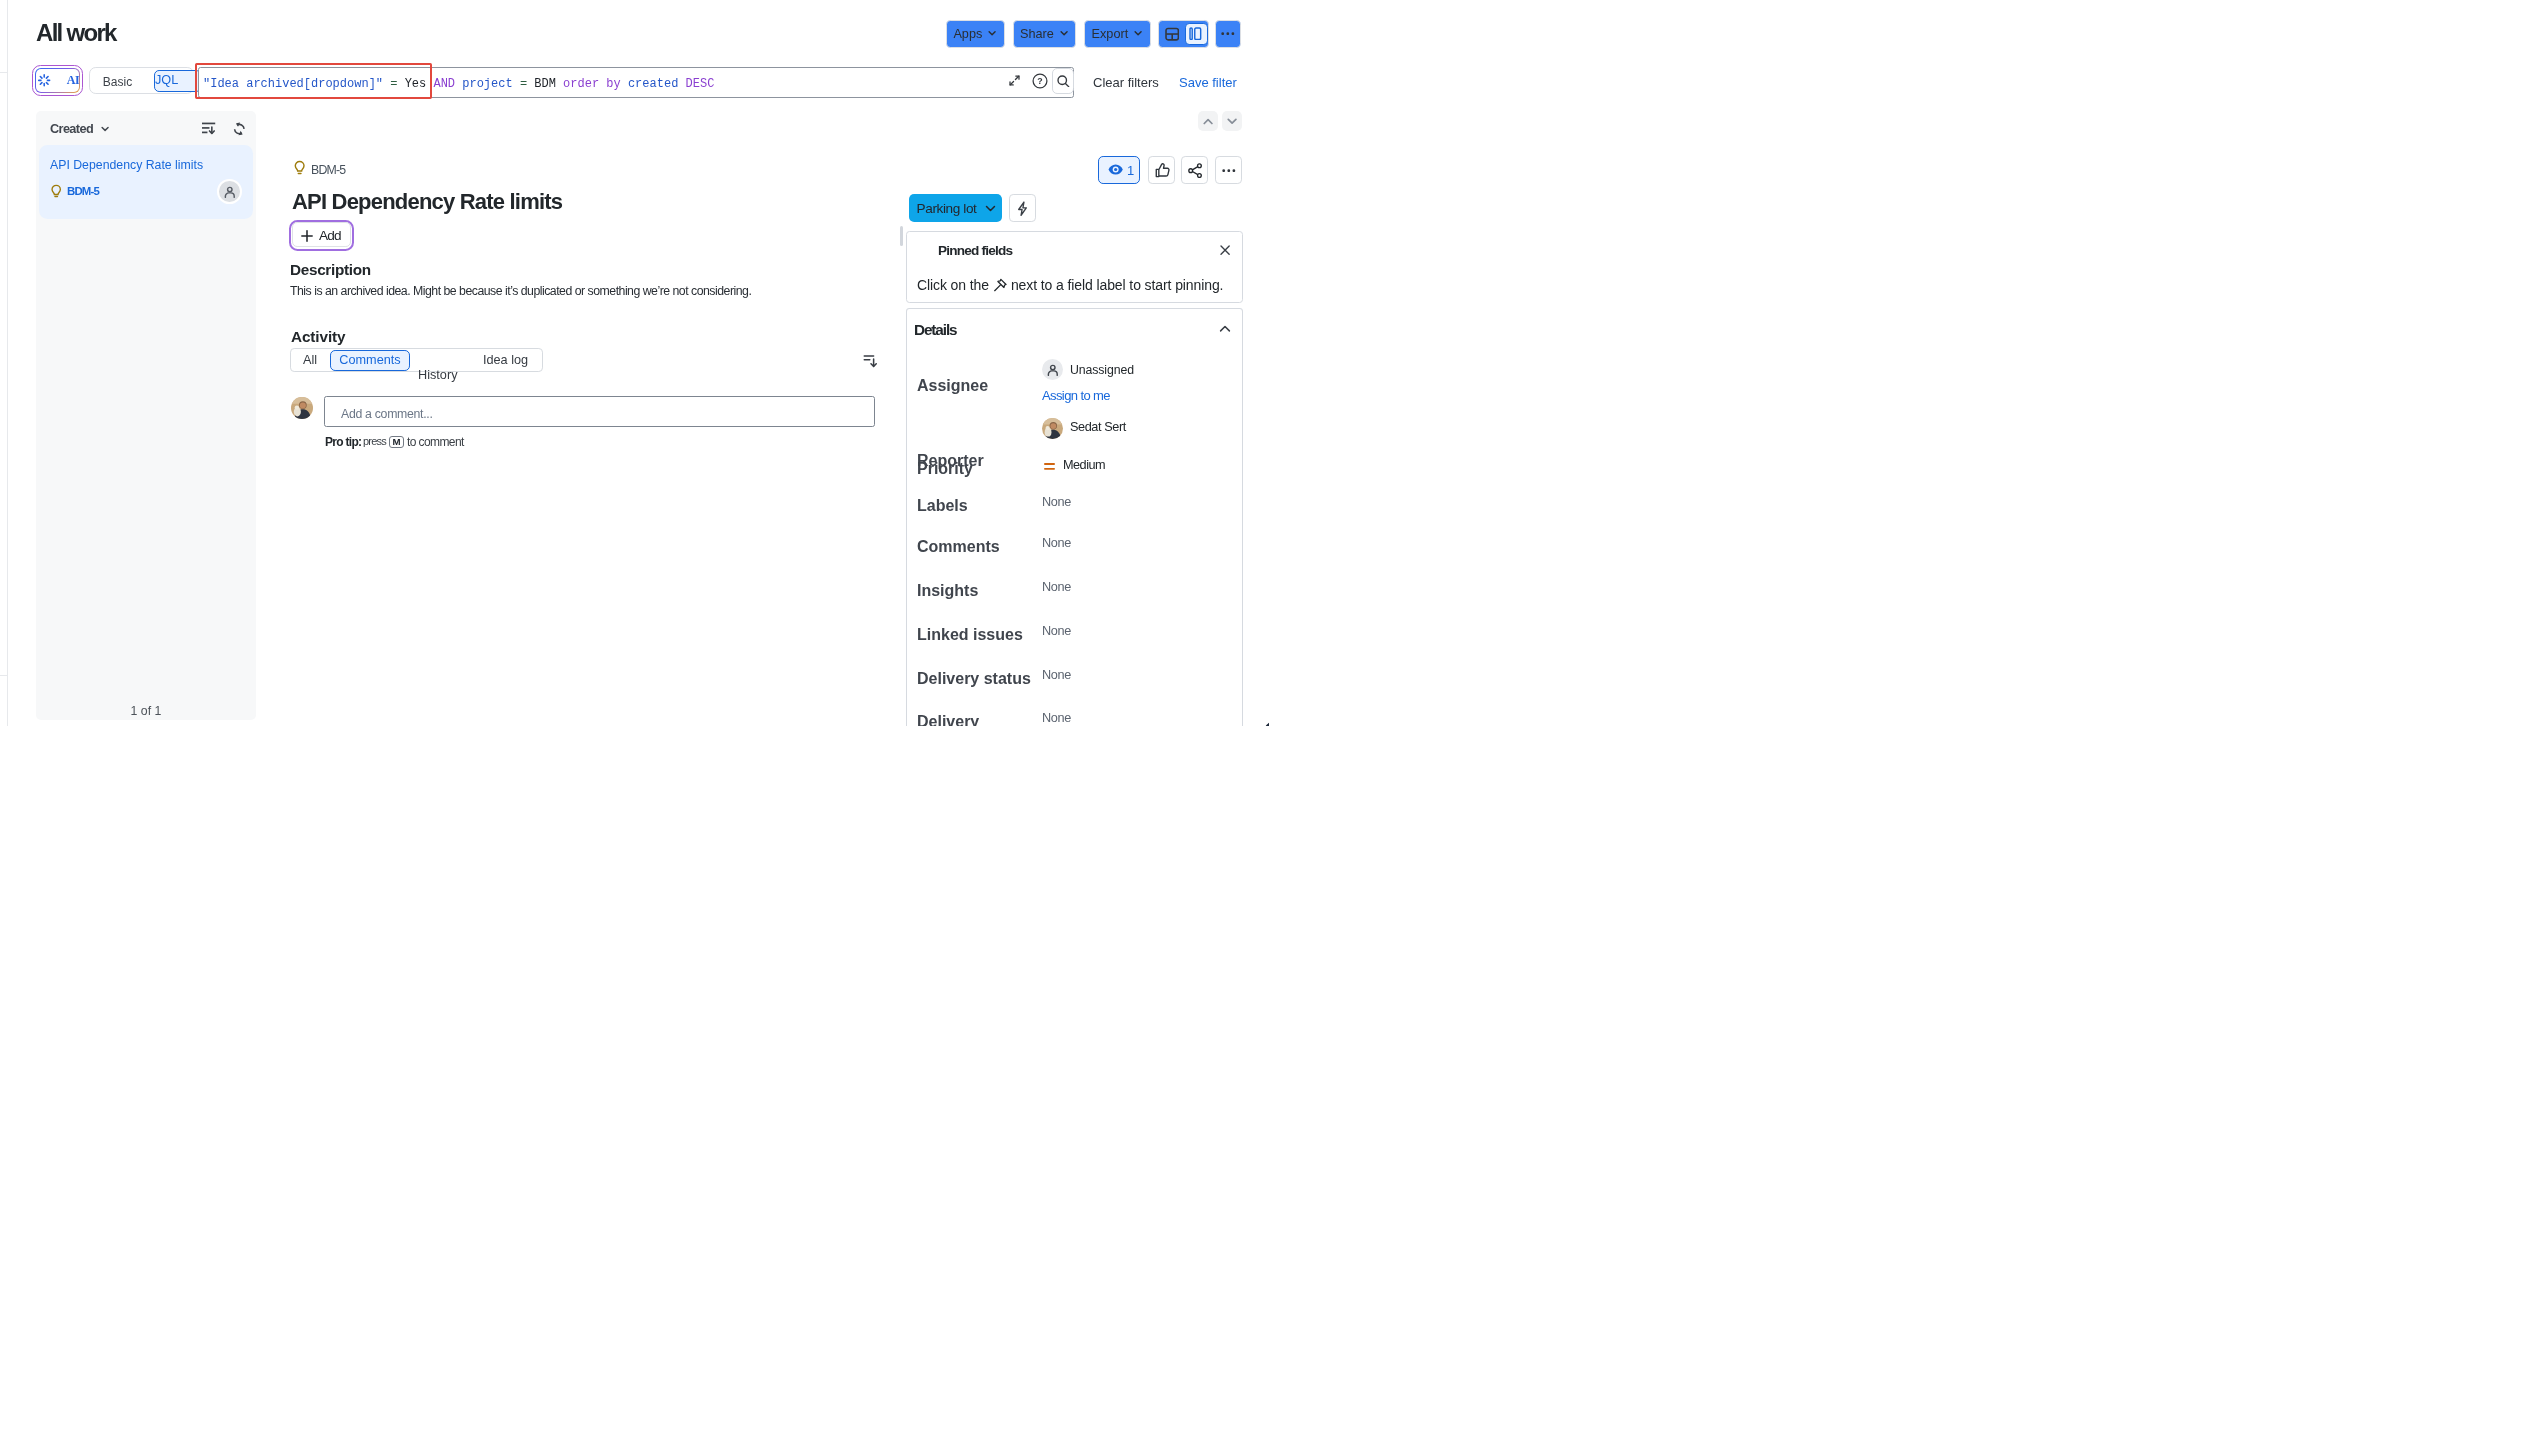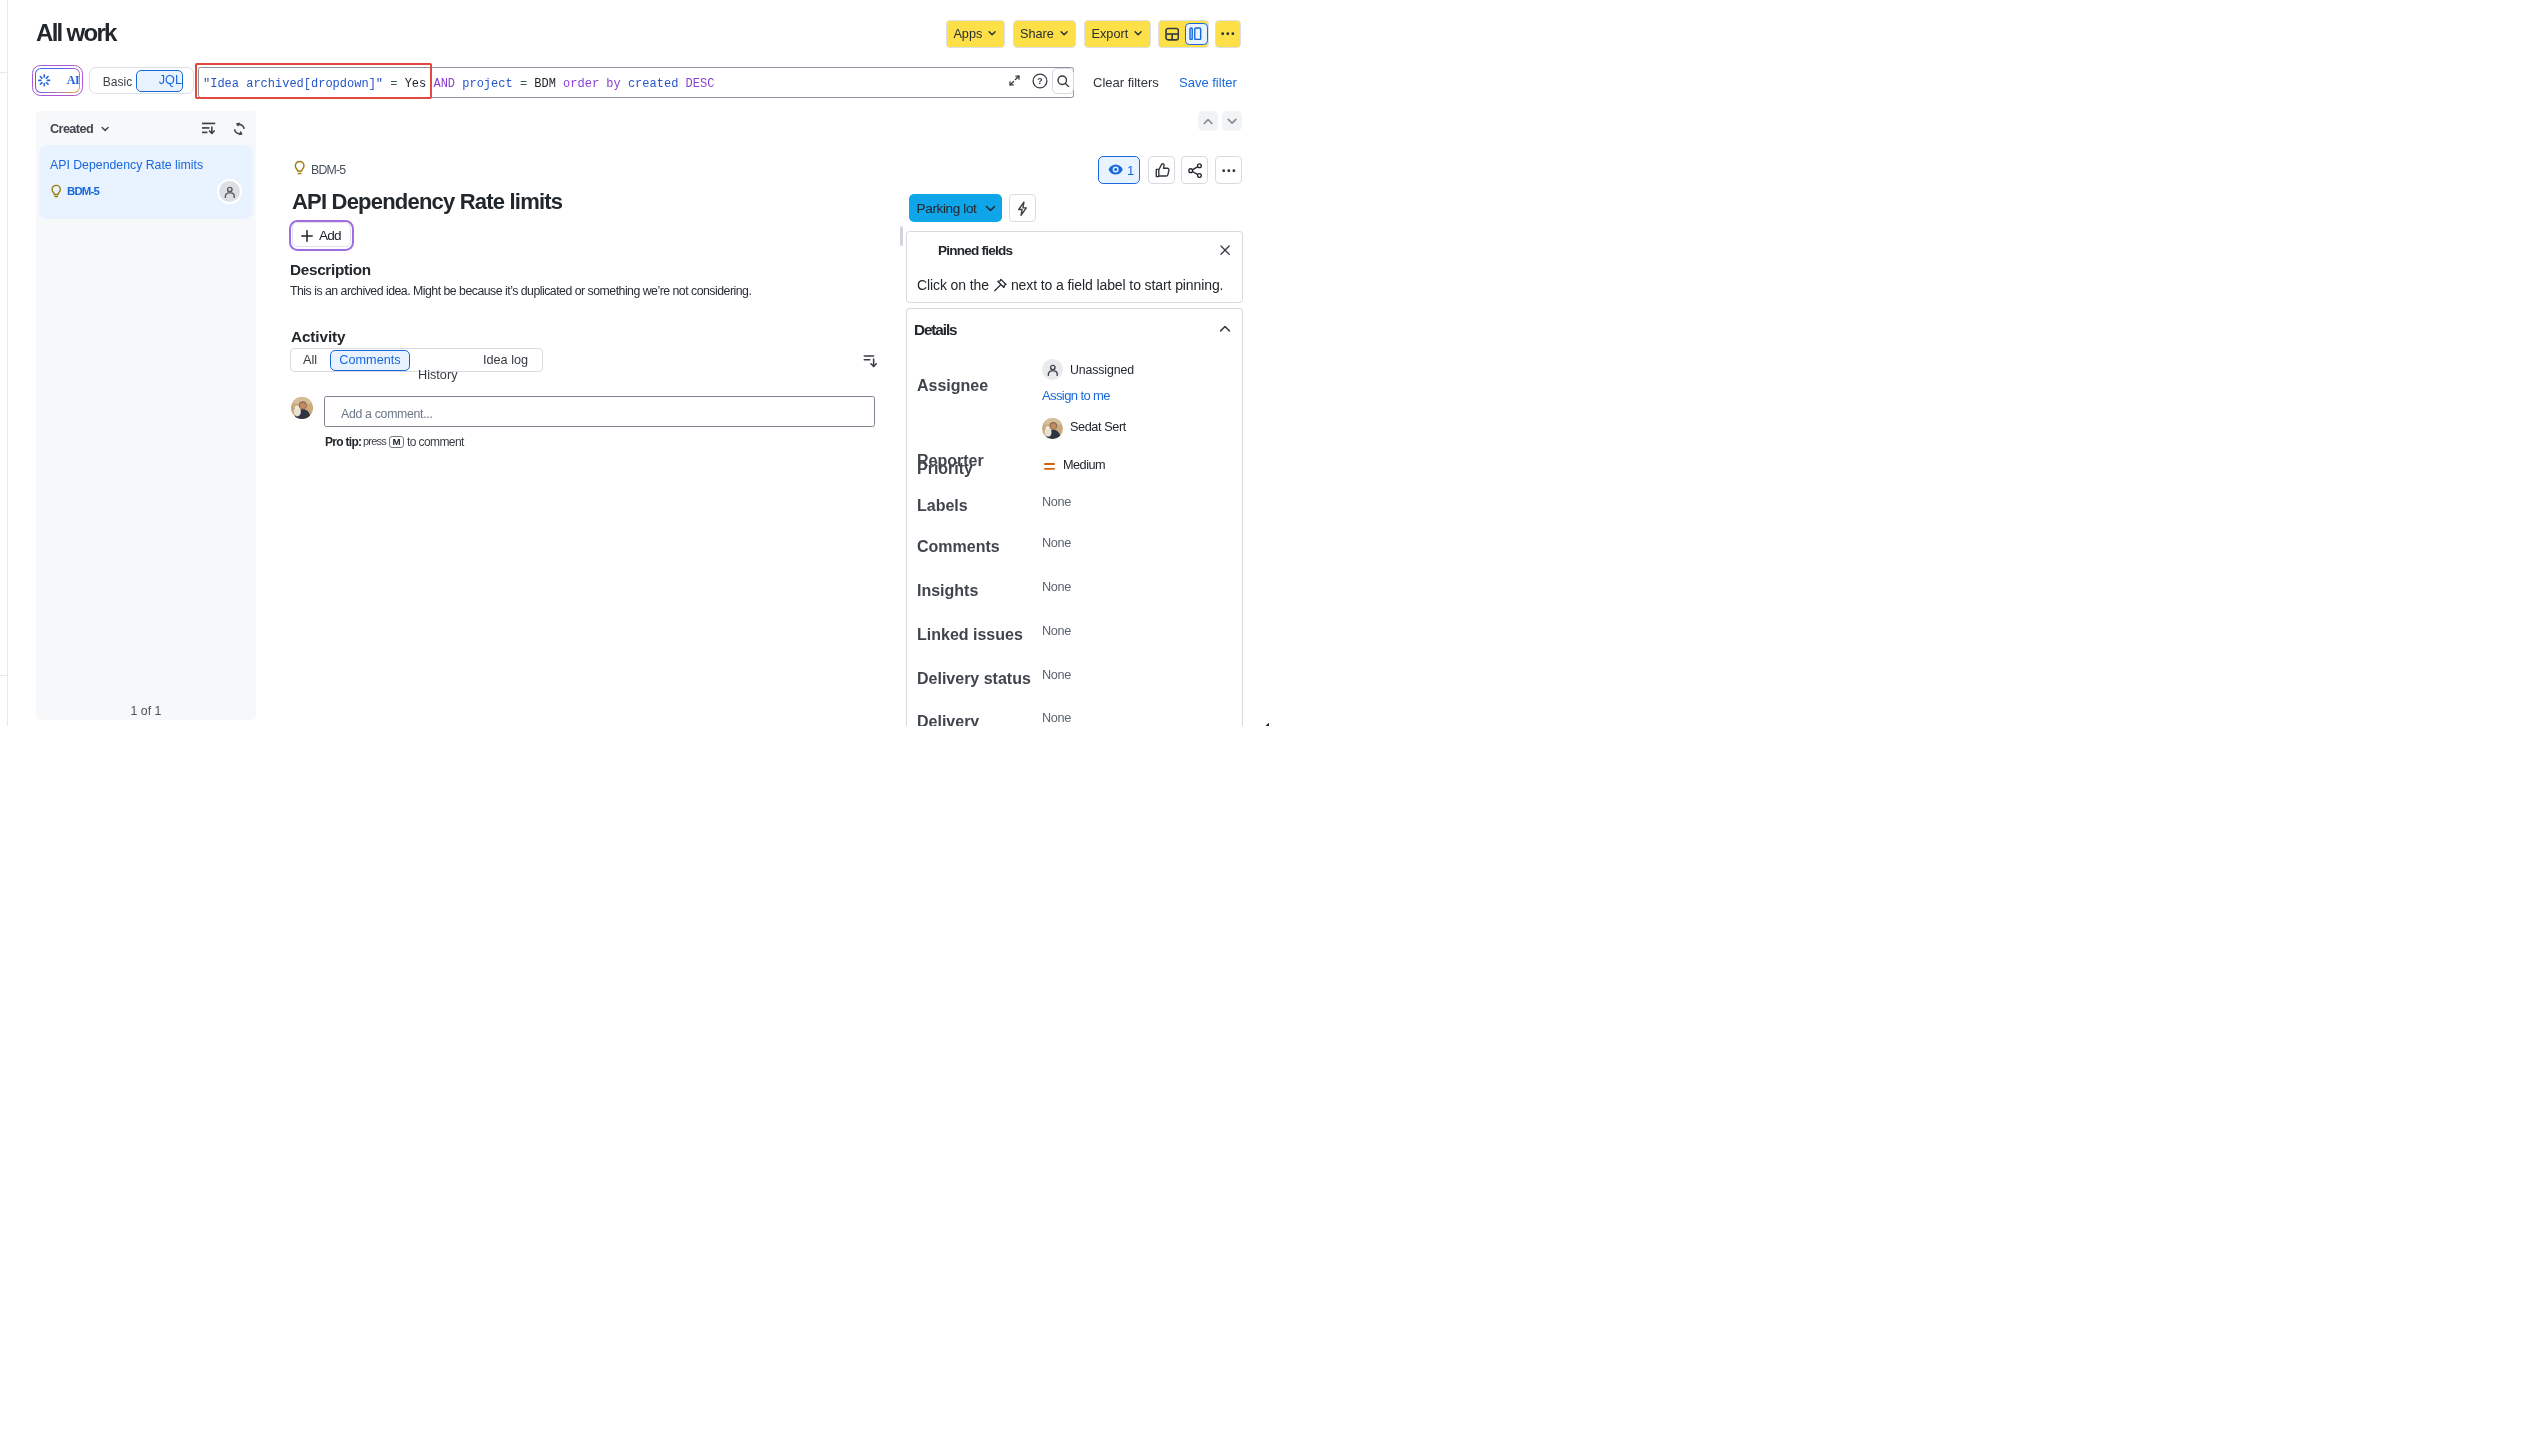--- a/index.html
+++ b/index.html
@@ -11,21 +11,21 @@
 </head>
 <body>
 
 <div class="abs" style="left:6.8px; top:0; width:0.8px; height:726px; background:#E7E9EC;"></div>
 <div class="abs" style="left:0; top:72px; width:6.8px; height:0.8px; background:#E7E9EC;"></div>
 <div class="abs" style="left:0; top:675px; width:6.8px; height:0.8px; background:#E7E9EC;"></div>
 
 <div class="txt" id="allwork" style="left:36px; top:18.6px; font-size:24px; font-weight:700; color:#22272B; letter-spacing:-1.7px;">All work</div>
 
 <style>
-  .btn { position:absolute; top:19.5px; height:28px; border:0.8px solid #DCDFE4; border-radius:4.2px; background:#fde047;
+  .btn { position:absolute; top:19.5px; height:28px; border:0.8px solid #DCDFE4; border-radius:4.2px; background:#3b82f6;
          display:flex; align-items:center; justify-content:center; gap:5.1px; font-size:12.7px; font-weight:500; color:#292E33; }
   .chev { width:10.2px; height:10.2px; }
 </style>
 <div class="btn" style="left:946px; width:59px;">Apps
   <svg class="chev" viewBox="0 0 12 12">
       <path d="M2.5 4.5 L6 8 L9.5 4.5" fill="none" stroke="#292E33" stroke-width="1.7" stroke-linecap="round" stroke-linejoin="round"></path>
     </svg>
 </div>
 <div class="btn" style="left:1013px; width:63px;">Share
   <svg class="chev" viewBox="0 0 12 12">
@@ -74,21 +74,21 @@
         <line x1="12.2" y1="2.8" x2="10.2" y2="4.8"></line>
           <line x1="4.8" y1="10.2" x2="2.8" y2="12.2"></line>
       </g>
     </svg>
     <span style="font-family:Liberation Serif, serif; font-size:12px; font-weight:700; letter-spacing:-0.4px; color:#2563E0;margin-left:12px;">AI</span>
   </div>
 </div>
 
 <div class="abs" style="left:89px; top:67px; width:105px; height:27px; border:0.8px solid #DCDFE4; border-radius:6.8px; background:#fff;">
   <div class="txt" style="left:0; top:7.3px; width:55px; text-align:center; font-size:12px; color:#3E434A;">Basic</div>
-  <div class="abs" style="left:46px; top:1.7px; width:47px; height:22px; background:#E9F2FF; border:1.7px solid #1868DB; border-radius:5.1px; line-height:18.6px; text-align:right; font-size:12.7px; font-weight:500; color:#1868DB;">JQL</div>
+  <div class="abs" style="left:64px; top:1.7px; width:47px; height:22px; background:#E9F2FF; border:1.7px solid #1868DB; border-radius:5.1px; line-height:18.6px; text-align:left; font-size:12.7px; font-weight:500; color:#1868DB;">JQL</div>
 </div>
 
 <div class="abs" style="left:198px; top:67px; width:876px; height:30.5px; border:0.8px solid #8D949E; border-radius:2.5px; background:#fff;"></div>
 <div class="txt" style="left:203px; top:77px; font-family:'Liberation Mono',monospace; font-size:12px; color:#1D2127;"><span style="color:#2456C8">"Idea archived[dropdown]"</span> <span style="color:#2E5E41">=</span> Yes <span style="color:#8A3FD0">AND</span> <span style="color:#2456C8">project</span> <span style="color:#2E5E41">=</span> BDM <span style="color:#8A3FD0">order by</span> <span style="color:#2456C8">created</span> <span style="color:#8A3FD0">DESC</span></div>
 
 <svg class="abs" style="left:1009px; top:75px;" width="11" height="11" viewBox="0 0 13 13">
   <g stroke="#34383D" stroke-width="1.5" stroke-linecap="round" fill="none">
     <path d="M8 1.2 H11.8 V5"></path>
       <path d="M11.5 1.5 L7.6 5.4"></path>
     <path d="M5 11.8 H1.2 V8"></path>

